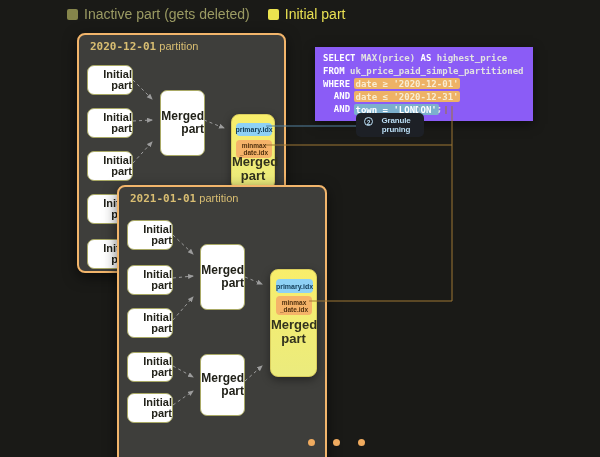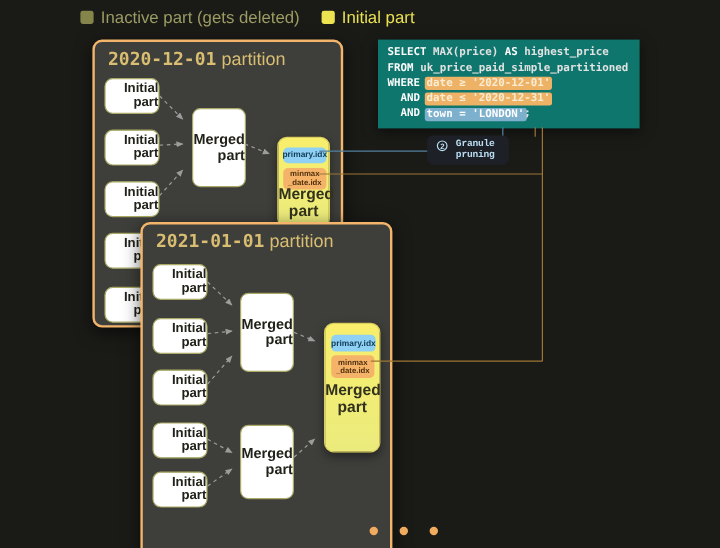--- a/index.html
+++ b/index.html
@@ -11,58 +11,58 @@
   .sq-inactive{background:#85854b;}
   .sq-active{background:#ebe34f;margin-left:18px;}
   .lg-t{margin-left:6px;}
   .lg-inactive{color:#9b9b63;}
   .lg-active{color:#e9e052;}
   
   .pbox{position:absolute;background:#3e3e3b;border:2.5px solid #f2b56b;border-radius:8px;
         box-shadow:0 4px 14px rgba(0,0,0,.55);box-sizing:border-box;}
   .p1{left:77px;top:33px;width:209px;height:240px;z-index:1;}
   .p2{left:117px;top:185px;width:210px;height:312px;z-index:3;}
-  .ptitle{position:absolute;left:11px;top:5px;font-size:15px;color:#d9be72;white-space:nowrap;}
+  .ptitle{position:absolute;left:11px;top:5px;font-size:11px;color:#d9be72;white-space:nowrap;}
   .pdate{font-family:"DejaVu Sans Mono",monospace;font-weight:bold;}
   .part{position:absolute;background:#ffffff;border:1px solid #a9a965;border-radius:7px;
         color:#22221a;font-weight:bold;display:flex;align-items:center;justify-content:center;
         text-align:right;box-sizing:border-box;}
   .initial{left:8px;width:46px;height:30px;font-size:11px;line-height:11.5px;}
   .merged{width:45px;font-size:12px;line-height:13px;}
   .active-part{position:absolute;background:linear-gradient(#f8ee6b,#ebeb7d);
         border:1px solid #d9cd5d;border-radius:8px;box-sizing:border-box;
         box-shadow:0 3px 8px rgba(0,0,0,.4);}
   .active-label{position:absolute;left:0;width:100%;text-align:center;color:#32321e;
         font-weight:bold;font-size:13px;line-height:14px;}
   .chip{position:absolute;border-radius:4px;text-align:center;font-weight:bold;
         box-sizing:border-box;display:flex;flex-direction:column;align-items:center;justify-content:center;}
   .chip-blue{background:#8ed1f5;color:#123c57;font-size:7px;}
   .chip-orange{background:#f5b369;color:#50300e;font-size:6.5px;line-height:7px;}
   
-  .sqlbox{position:absolute;left:315px;top:33px;width:218px;background:#0f766e;border-radius:0;
+  .sqlbox{position:absolute;left:315px;top:47px;width:218px;background:#8b5cf6;border-radius:0;
         padding:5px 8px;box-sizing:border-box;z-index:2;box-shadow:0 3px 10px rgba(0,0,0,.5);
         font-family:"DejaVu Sans Mono",monospace;font-weight:bold;font-size:9px;
         line-height:12.8px;color:#e2e2e2;}
   .sql-line{white-space:pre;}
   .sql-kw{color:#ffffff;}
   .sql-hlo{background:#eeb266;color:#f8edd3;padding:0.5px 2px;margin:4px -2px;border-radius:2px;}
   .sql-hlb{background:#7cb0cd;color:#ffffff;padding:0.5px 2px;margin:0 -2px;border-radius:2px;}
   
   .lay{position:absolute;left:0;top:0;width:600px;height:457px;pointer-events:none;}
   .lay1{z-index:2;}
   .lay2{z-index:4;}
   
   .callout{position:absolute;top:113px;height:24px;border-radius:5px;z-index:5;
         display:flex;align-items:flex-start;justify-content:center;gap:3px;
         font-size:8px;font-weight:bold;line-height:9px;padding-top:3px;box-sizing:border-box;letter-spacing:-0.2px;}
   .co-granule{left:356px;width:68px;background:#1d2026;color:#b9dcf2;}
   .co-partition{left:427px;width:47px;background:#211f1a;color:#f0b56a;}
   .co-num{width:9px;height:9px;border:1px solid currentColor;border-radius:50%;
         font-size:6.5px;line-height:9px;text-align:center;flex:none;margin-top:1px;box-sizing:border-box;}
-  .co-text{text-align:center;font-family:Liberation Mono, monospace;}
+  .co-text{text-align:center;}
   
   .dots{position:absolute;left:308px;top:439px;display:flex;gap:18px;z-index:5;}
   .dot{width:7px;height:7px;border-radius:50%;background:#f0ab5f;cursor:pointer;}
 </style>
 </head>
 <body>
 
 <div class="canvas">
 
   <div class="legend">

